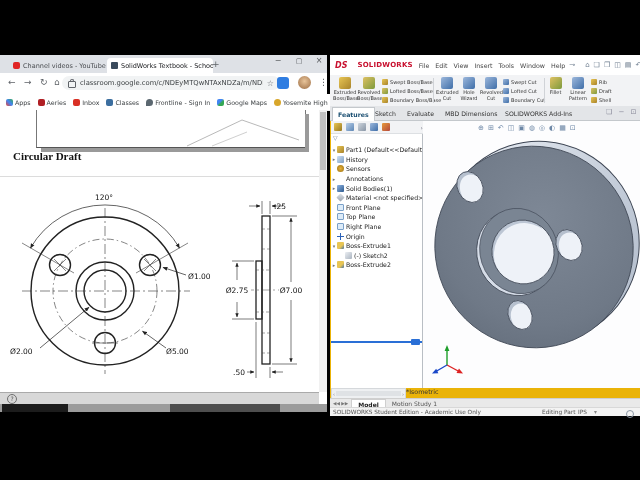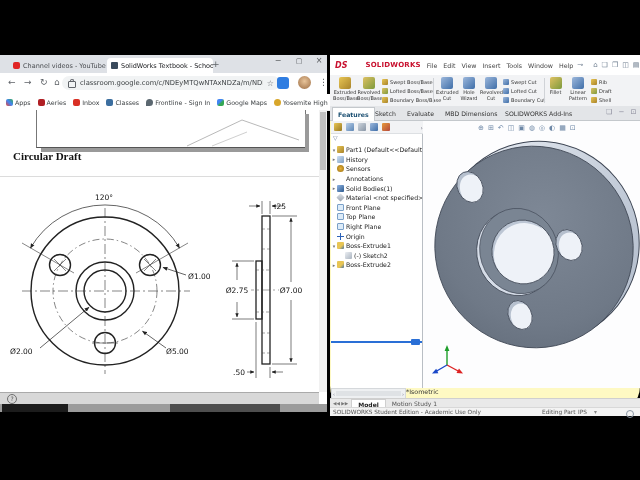--- a/index.html
+++ b/index.html
@@ -27,24 +27,24 @@
   .heading{position:absolute;left:13px;top:40px;font-family:"Liberation Serif",serif;font-weight:bold;font-size:11px;color:#111;}
   .hr{position:absolute;left:0;top:66px;width:319px;height:1px;background:#dcdcdc;}
   .vscroll{left:319px;top:55px;width:8px;height:282px;background:#f1f1f1;}
   .vthumb{position:absolute;left:1px;top:2px;width:6px;height:58px;background:#c1c1c1;}
   .helpband{left:0;top:337px;width:319px;height:11px;background:#d8d8d8;border-top:1px solid #aaa;}
   .helpcirc{position:absolute;left:7px;top:1px;width:8px;height:8px;border:1px solid #707070;border-radius:50%;color:#555;font-size:6px;text-align:center;line-height:8px;}
   .hscroll{left:0;top:349px;width:327px;height:8px;background:#9b9b9b;}
   .hth1{position:absolute;left:2px;top:0;width:66px;height:8px;background:#1c1c1c;}
   .hth2{position:absolute;left:170px;top:0;width:110px;height:8px;background:#4e4e4e;}
   
-  .sw{left:330px;top:55px;width:310px;height:360px;background:#fef9c3;border-radius:29px;}
+  .sw{left:330px;top:55px;width:310px;height:360px;background:#eab308;}
   .sw-title{left:0;top:0;width:310px;height:20px;background:#fff;border-bottom:1px solid #e8e8e8;display:flex;align-items:center;}
   .brandp{color:#c8102e;font-weight:bold;font-style:italic;font-size:8px;margin-left:5px;}
-  .brand{color:#c8102e;font-size:7px;font-weight:bold;letter-spacing:.2px;margin-left:18px;}
+  .brand{color:#c8102e;font-size:7px;font-weight:bold;letter-spacing:.2px;margin-left:10px;}
   .menu{font-size:6.3px;color:#444;margin-left:6px;}
   .tbic{font-size:7px;color:#6b7b8d;margin-left:4px;}
   .cm{left:0;top:20px;width:310px;height:31px;background:#f2f3f5;border-bottom:1px solid #d7dade;}
   .cm-big{position:absolute;top:1px;height:29px;text-align:center;}
   .cm-big .bic{margin:1px auto 0;width:12px;height:12px;border-radius:2px;}
   .cm-big span{display:block;font-size:5px;line-height:5.5px;color:#333;white-space:pre-line;margin-top:1px;}
   .cm-stack{position:absolute;top:2px;}
   .cm-srow{display:flex;align-items:center;gap:2px;height:9px;}
   .sic{width:6px;height:6px;border-radius:1px;flex:0 0 auto;}
   .cm-srow span{font-size:5px;color:#333;white-space:nowrap;}

